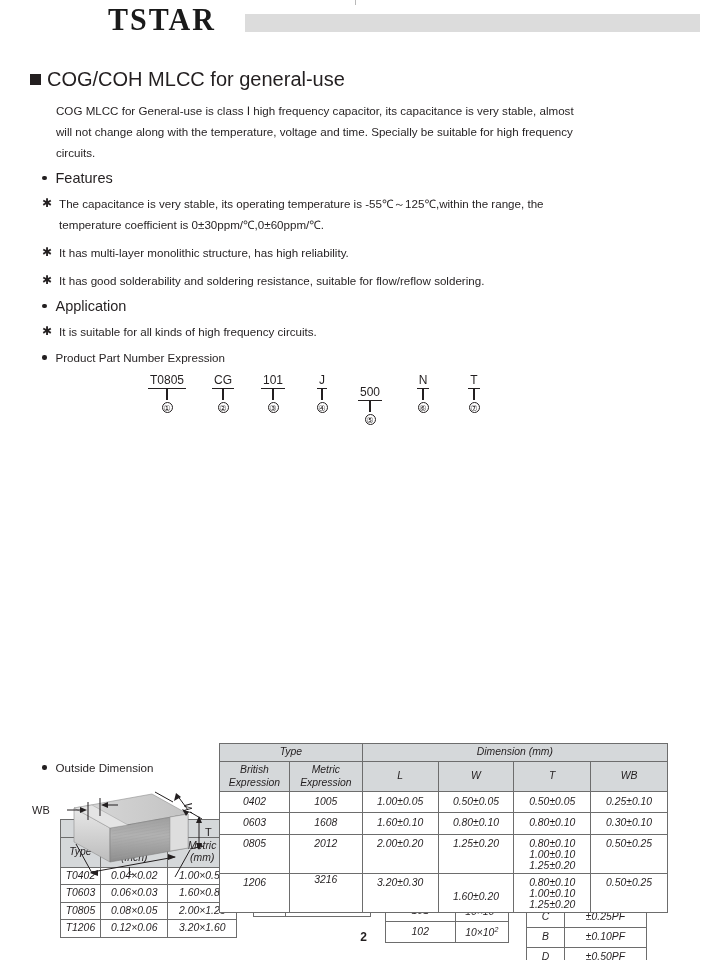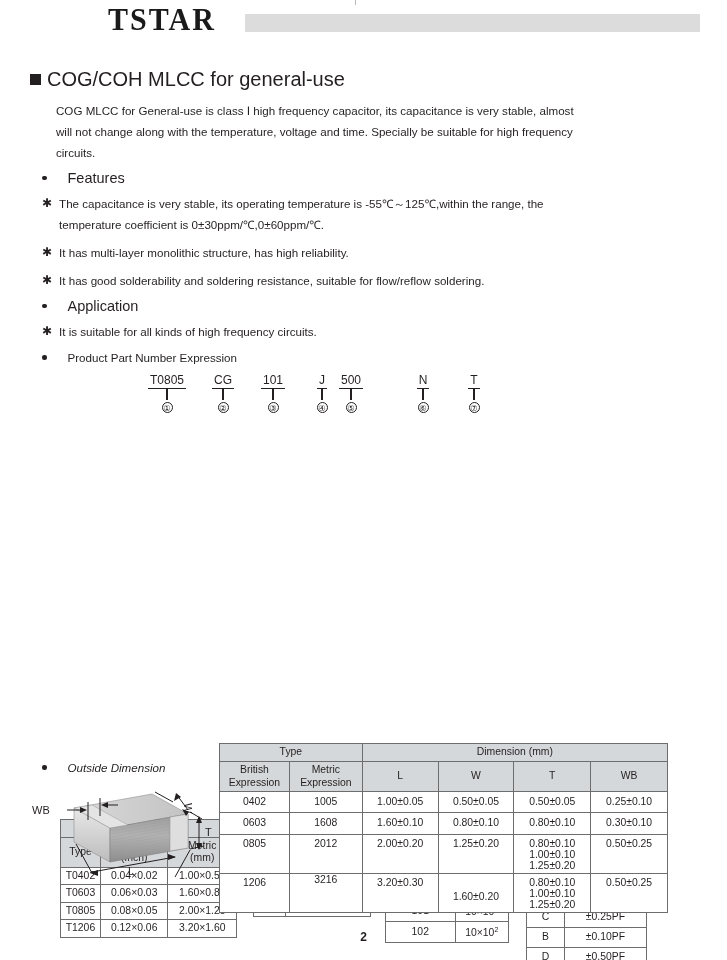--- a/index.html
+++ b/index.html
@@ -51,21 +51,20 @@
     margin: 9px 0 0 56px;
     font-size: 11.6px;
     line-height: 21px;
     max-width: 520px;
   }
 
   .bullet-h {
     display: flex; align-items: center;
     margin: 7px 0 0 42px;
     font-size: 14.5px;
-    gap: 12px;
   }
   .dot {
     width: 4.5px; height: 4.5px; border-radius: 50%;
     background: #231f20; margin-right: 9px; flex: 0 0 auto;
   }
 
   .bullet-h.small { font-size: 11.6px; margin-top: 9px; }
 
   .star-item {
     display: flex; margin: 7px 0 0 42px;
@@ -116,21 +115,21 @@
   .circ {
     display: inline-block;
     border: 0.9px solid #231f20; border-radius: 50%;
     width: 11px; height: 11px;
     font-size: 8px; line-height: 9.5px;
     text-align: center;
     vertical-align: 1px;
   }
 
   .row-tables { position: relative; }
-  .tbl-pos { position: absolute; }
+  .tbl-pos { position: absolute; font-style: italic; }
 
   .page-num {
     position: absolute; left: 0; right: 0; bottom: 16px;
     text-align: center; font-size: 12px; font-weight: bold;
   }
 
   
   .draw { position: absolute; left: 22px; top: 770px; width: 200px; height: 140px; }
   .draw text { font-family: "Liberation Sans", sans-serif; }
 </style>
@@ -199,21 +198,21 @@
     <div class="pn-col" style="left:254px;width:38px;">
       <div class="pn-code">101</div>
       <div class="pn-stem"></div>
       <div class="pn-num">③</div>
     </div>
     <div class="pn-col" style="left:310px;width:24px;">
       <div class="pn-code">J</div>
       <div class="pn-stem"></div>
       <div class="pn-num">④</div>
     </div>
-    <div class="pn-col" style="left:332px;width:38px;">
+    <div class="pn-col" style="left:351px;width:38px;margin-top:12px;">
       <div class="pn-code">500</div>
       <div class="pn-stem"></div>
       <div class="pn-num">⑤</div>
     </div>
     <div class="pn-col" style="left:411px;width:24px;">
       <div class="pn-code">N</div>
       <div class="pn-stem"></div>
       <div class="pn-num">⑥</div>
     </div>
     <div class="pn-col" style="left:462px;width:24px;">
@@ -364,21 +363,21 @@
   
   
 
   
   
 
   
   
 </div>
 
-<div class="bullet-h small" style="position:absolute; left:0; top:752px; margin-left:42px;font-style:italic;">
+<div class="bullet-h small" style="position:absolute; left:0; top:752px; margin-left:42px;">
   <span class="dot"></span>
   <span>Outside Dimension</span>
 </div>
 
 <div class="draw">
   <svg width="200" height="140" viewBox="0 0 200 140">
     <defs>
       <linearGradient id="gFront" x1="0" y1="0" x2="0" y2="1">
         <stop offset="0%" stop-color="#9b9b9b"></stop>
         <stop offset="45%" stop-color="#b2b2b2"></stop>

